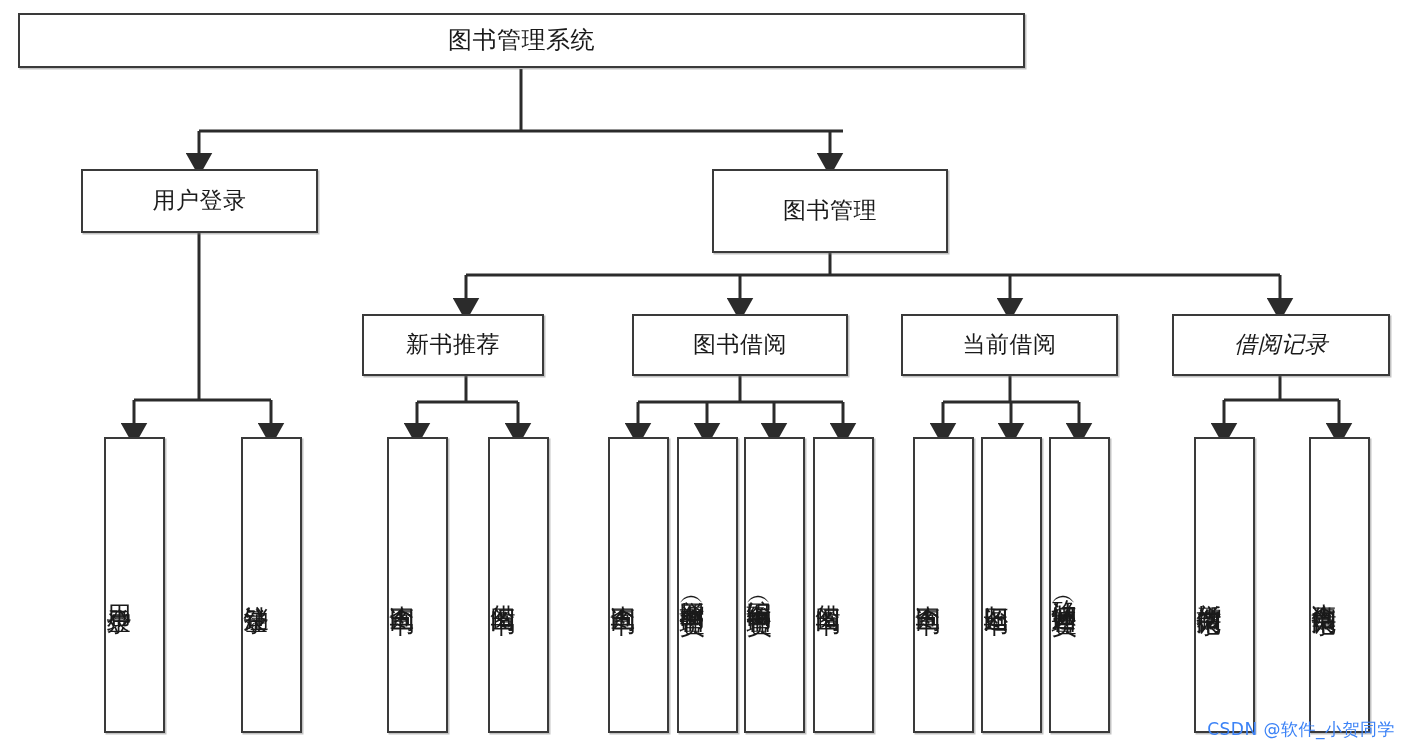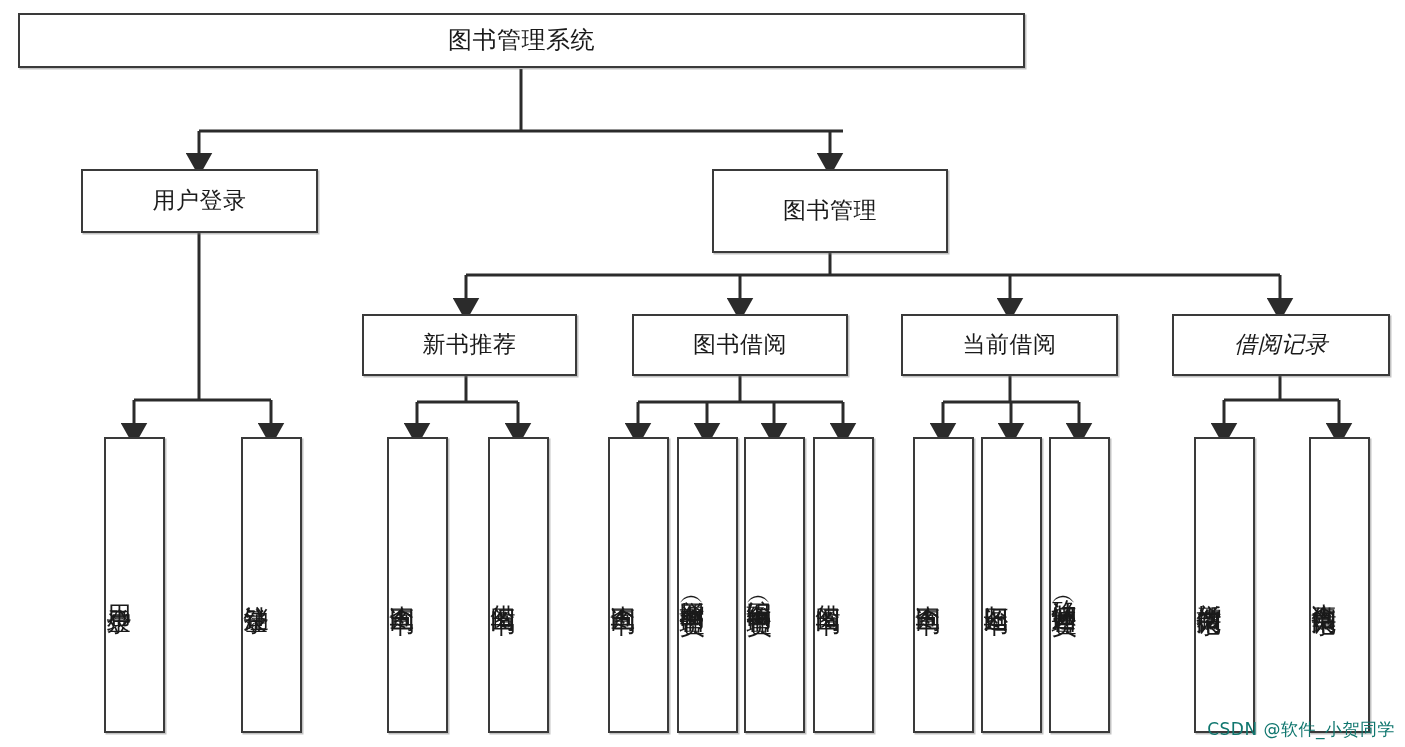--- a/index.html
+++ b/index.html
@@ -60,21 +60,21 @@
     font-size: 25px;
     line-height: 1.02;
     letter-spacing: 2px;
     white-space: nowrap;
   }
   .watermark {
     position: absolute;
     right: 10px;
     bottom: 6px;
     font-size: 17px;
-    color: #0f766e;
+    color: #3b82f6;
     letter-spacing: 0.5px;
     user-select: none;
     white-space: nowrap;
   }
 </style>
 </head>
 <body>
 
 <div id="canvas">
 
@@ -134,21 +134,21 @@
   </div>
 
   <div class="node horiz" style="left:81px; top:169px; width:237px; height:64px;">
     <span class="label">用户登录</span>
   </div>
 
   <div class="node horiz" style="left:712px; top:169px; width:236px; height:84px;">
     <span class="label">图书管理</span>
   </div>
 
-  <div class="node horiz" style="left:362px; top:314px; width:215px; height:62px;font-family:Liberation Serif, serif;">
+  <div class="node horiz" style="left:362px; top:314px; width:182px; height:62px;font-family:Liberation Serif, serif;">
     <span class="label">新书推荐</span>
   </div>
 
   <div class="node horiz" style="left:632px; top:314px; width:216px; height:62px;">
     <span class="label">图书借阅</span>
   </div>
 
   <div class="node horiz" style="left:901px; top:314px; width:217px; height:62px;">
     <span class="label">当前借阅</span>
   </div>

